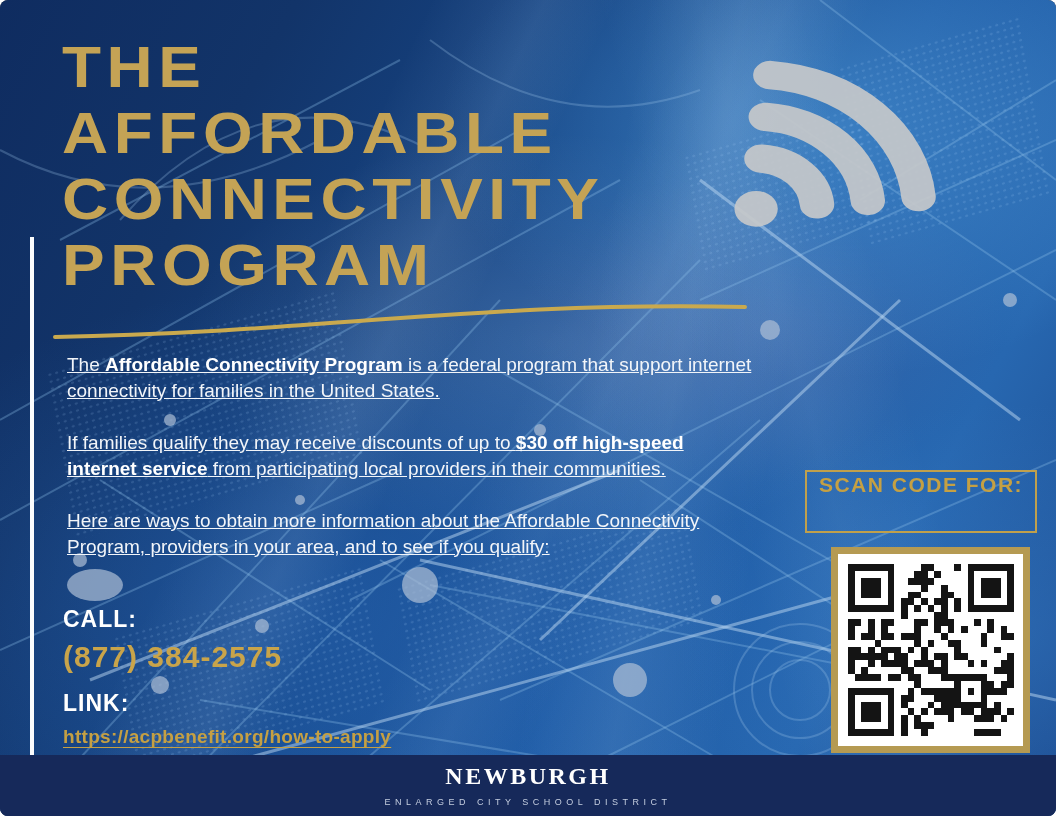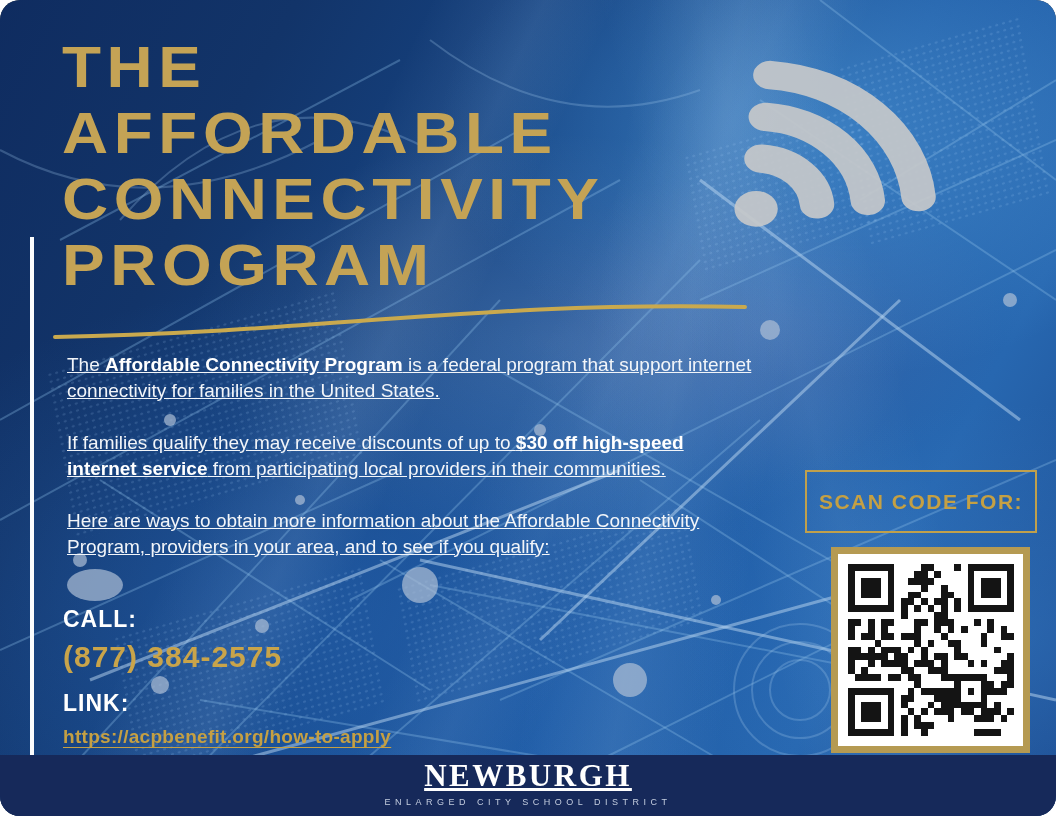--- a/index.html
+++ b/index.html
@@ -1,17 +1,17 @@
 <!DOCTYPE html>
 <html><head>
 <meta charset="utf-8">
 <style>
   html,body{margin:0;padding:0;background:#ffffff;}
   body{font-family:"Liberation Sans", sans-serif; -webkit-font-smoothing:antialiased;}
-  .flyer{position:relative;width:1056px;height:816px;border-radius:20px;overflow:hidden;background:#404040;}
+  .flyer{position:relative;width:1056px;height:816px;border-radius:8px;overflow:hidden;background:#404040;}
 
   
   .bg{position:absolute;inset:0;}
   .bg-base{position:absolute;inset:0;background:
     radial-gradient(620px 400px at 78% 16%, rgba(90,165,225,0.50), transparent 62%),
     radial-gradient(520px 300px at 52% 42%, rgba(215,232,255,0.16), transparent 70%),
     radial-gradient(700px 480px at 28% 74%, rgba(45,110,190,0.42), transparent 66%),
     radial-gradient(340px 220px at 72% 40%, rgba(175,140,175,0.14), transparent 72%),
     radial-gradient(520px 360px at 96% 78%, rgba(60,130,205,0.35), transparent 65%),
     linear-gradient(118deg, #0f2c60 0%, #123469 20%, #174a8d 46%, #1f5ca6 63%, #2767b0 80%, #1b4a8e 100%);}
@@ -48,32 +48,32 @@
   .link-block{position:absolute;left:63px;top:690px;}
   .label{color:#ffffff;font-weight:800;font-size:23px;letter-spacing:1px;}
   .phone{margin-top:7px;color:#c9a44a;font-weight:800;font-size:30px;letter-spacing:1px;}
   .url{display:inline-block;margin-top:9px;color:#c5a043;font-weight:700;font-size:19px;
     letter-spacing:.3px;text-decoration:underline;text-underline-offset:4px;}
 
   
   .scan-box{position:absolute;left:805px;top:470px;width:228px;height:59px;
     border:2px solid #c0a04c;color:#c5a043;font-weight:800;font-size:21px;
     letter-spacing:1.5px;text-align:center;display:flex;flex-direction:column;
-    justify-content:center;gap:2px;line-height:26px;}
+    justify-content:flex-start;gap:2px;line-height:26px;}
   .qr-frame{position:absolute;left:831px;top:547px;width:199px;height:206px;
     box-sizing:border-box;border:7px solid #b59a52;background:#ffffff;
     display:flex;align-items:center;justify-content:center;}
   .qr{width:166px;height:172px;}
 
   
   .accent-line{position:absolute;left:30px;top:237px;width:4px;height:533px;background:#fbfcfd;}
   .footer{position:absolute;left:0;right:0;bottom:0;height:61px;background:#16295a;}
   .logo{position:absolute;left:0;right:0;top:6px;text-align:center;color:#ffffff;}
-  .org{font-family:"Liberation Serif", serif;font-weight:700;font-size:31px;
-    letter-spacing:2.5px;line-height:30px;text-decoration:underline;}
+  .org{font-family:"Liberation Serif", serif;font-weight:700;font-size:24px;
+    letter-spacing:2.5px;line-height:30px;}
   .tag{margin-top:6px;color:#c4cddf;font-size:9px;letter-spacing:4.5px;font-weight:500;}
 </style>
 </head>
 <body>
 
 <div class="flyer">
 
   <div class="bg">
     <div class="bg-base"></div>
     <div class="rays"></div>

